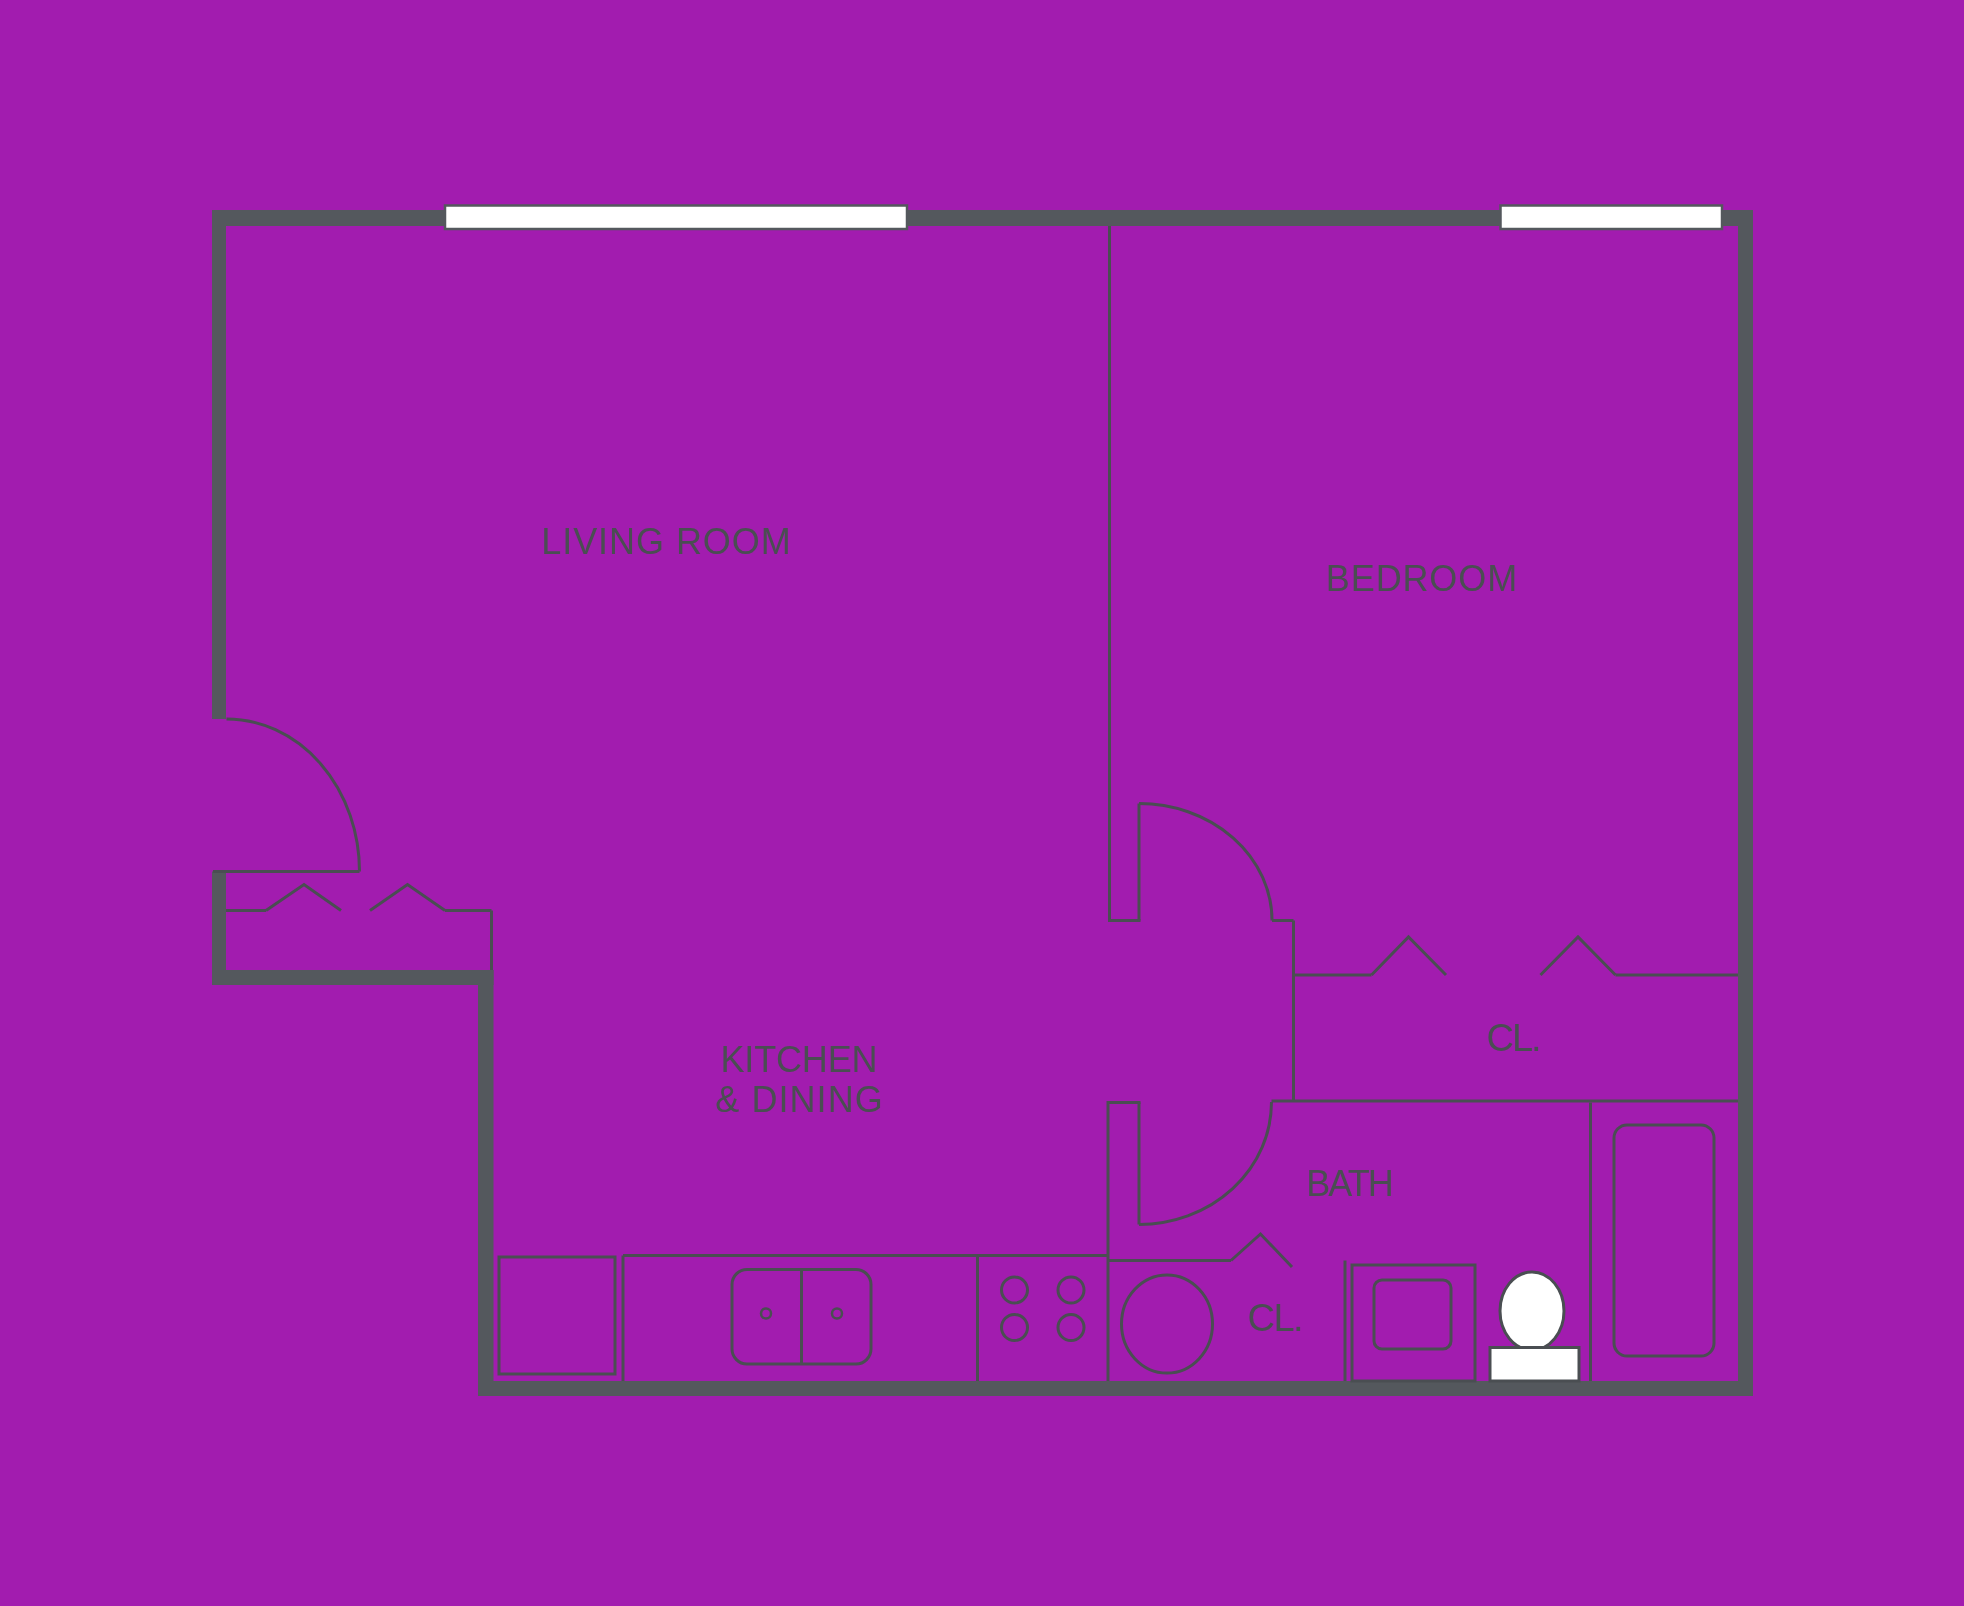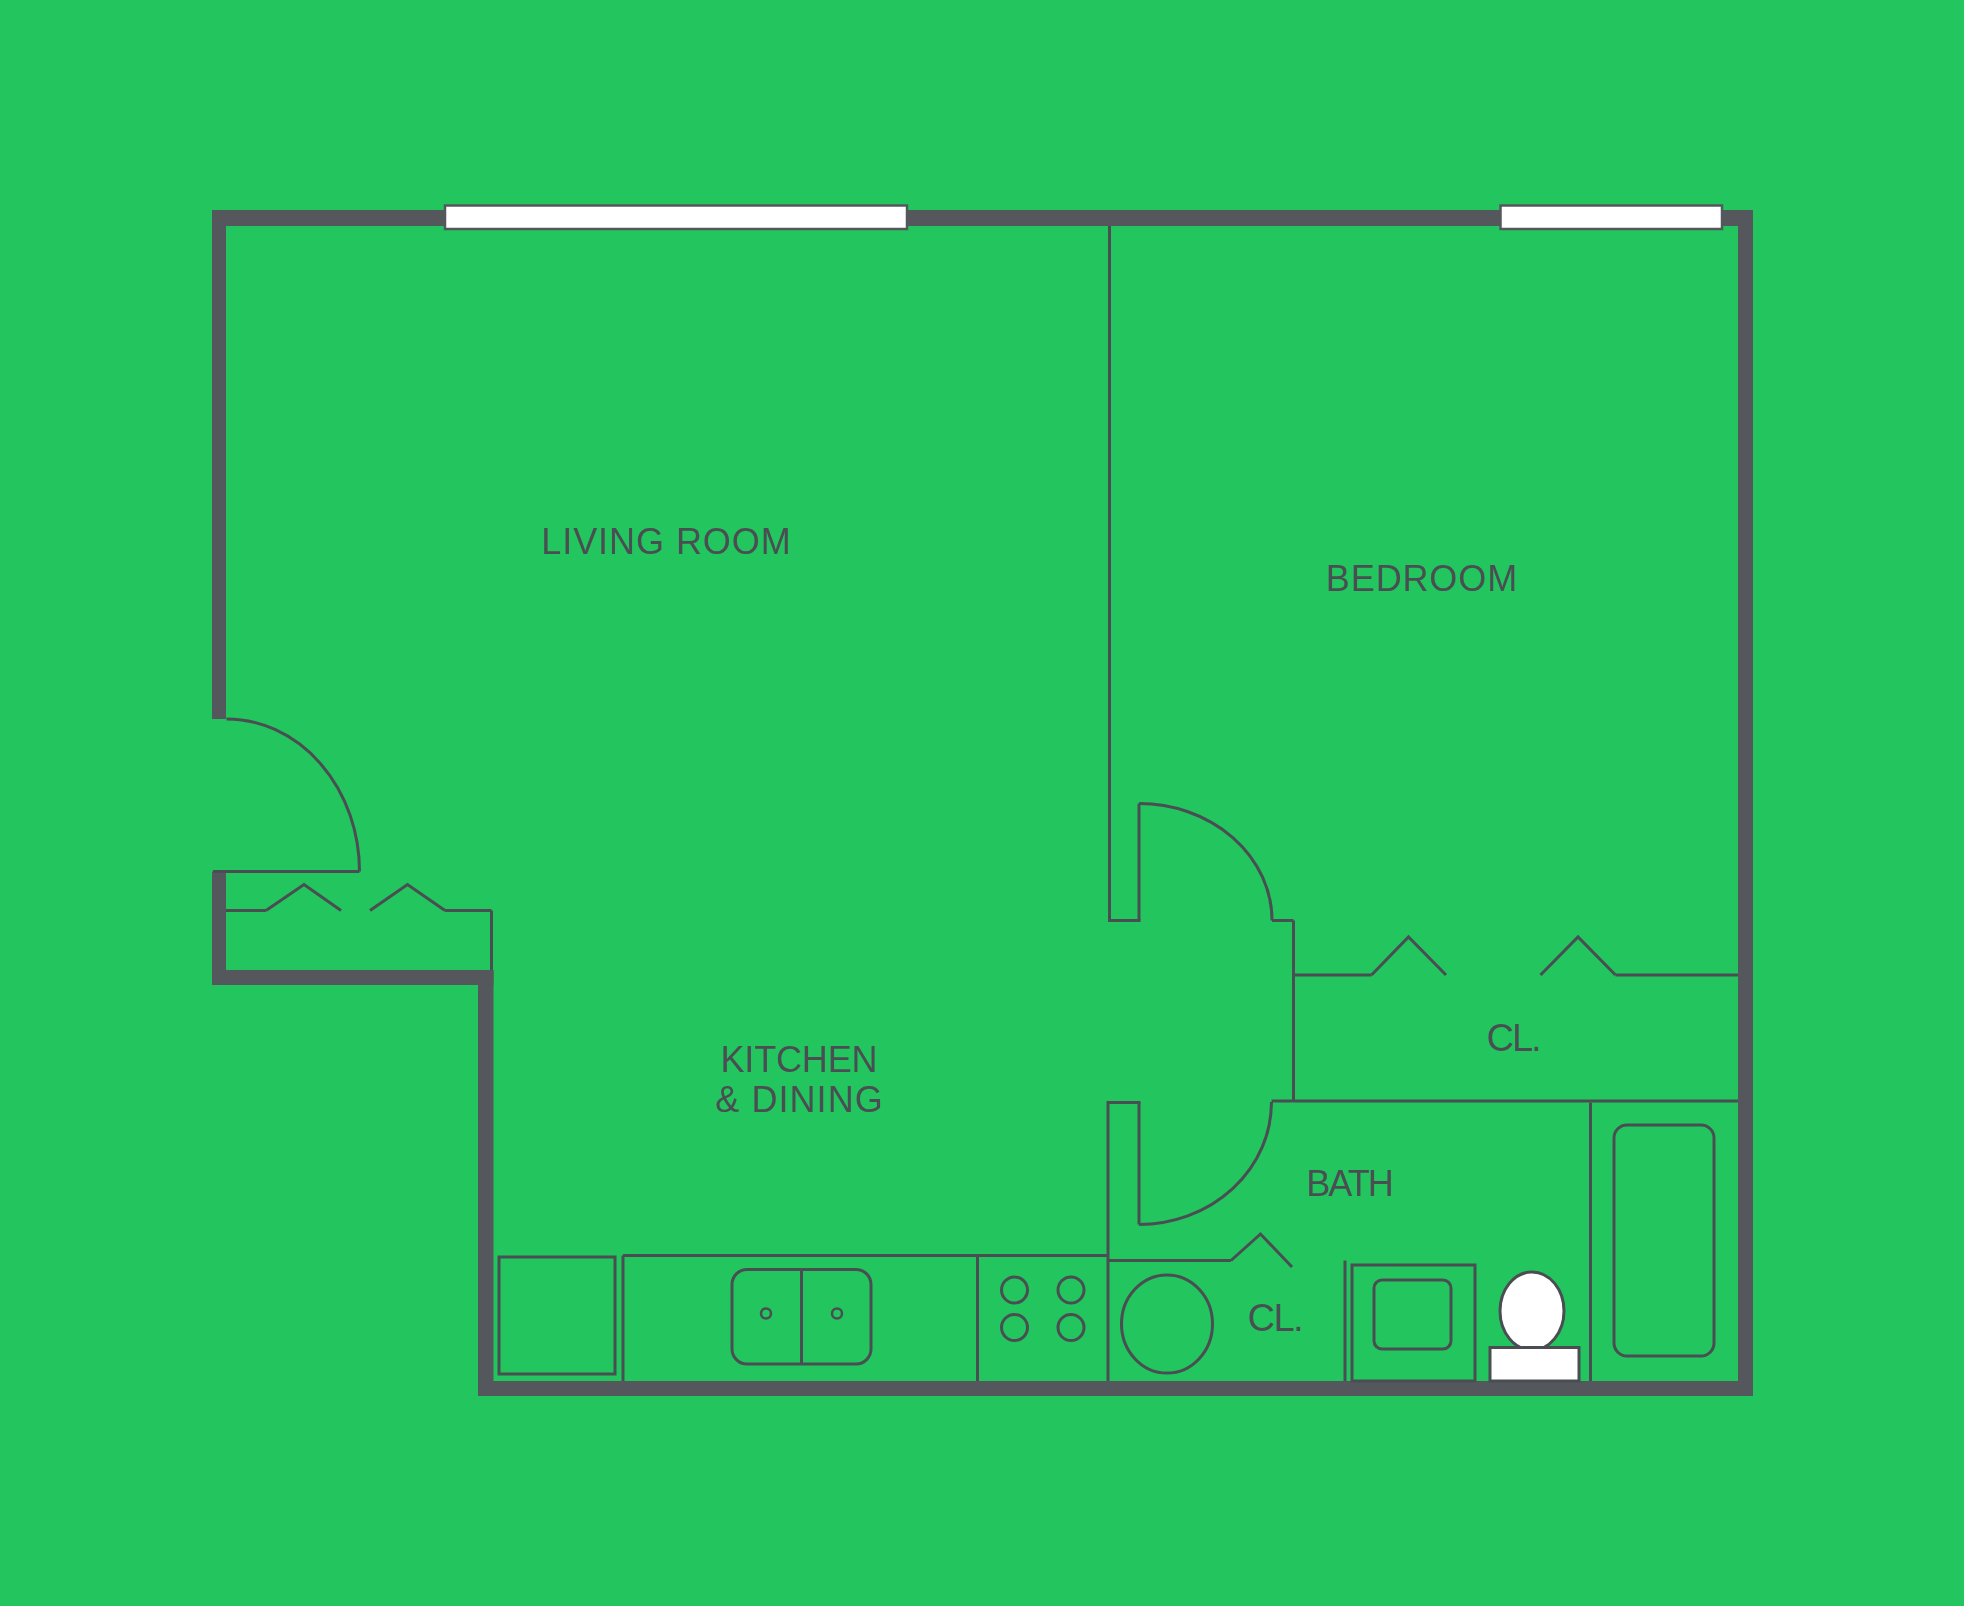--- a/index.html
+++ b/index.html
@@ -1,16 +1,16 @@
 <!DOCTYPE html>
 <html><head>
 <meta charset="utf-8">
 <style>
   html,body{margin:0;padding:0;background:#ffffff;}
-  .page{width:1964px;height:1606px;position:relative;background:#22c55e;}
+  .page{width:1964px;height:1606px;position:relative;background:#a21caf;}
   svg{position:absolute;left:0;top:0;}
   text{font-family:"Liberation Sans", sans-serif;fill:#4a4e52;}
 </style>
 </head>
 <body>
 <div class="page">
 <svg width="1964" height="1606" viewBox="0 0 1964 1606">
   <g fill="#54585d" stroke="none">
 
     <rect x="212" y="210" width="233" height="16"></rect>

